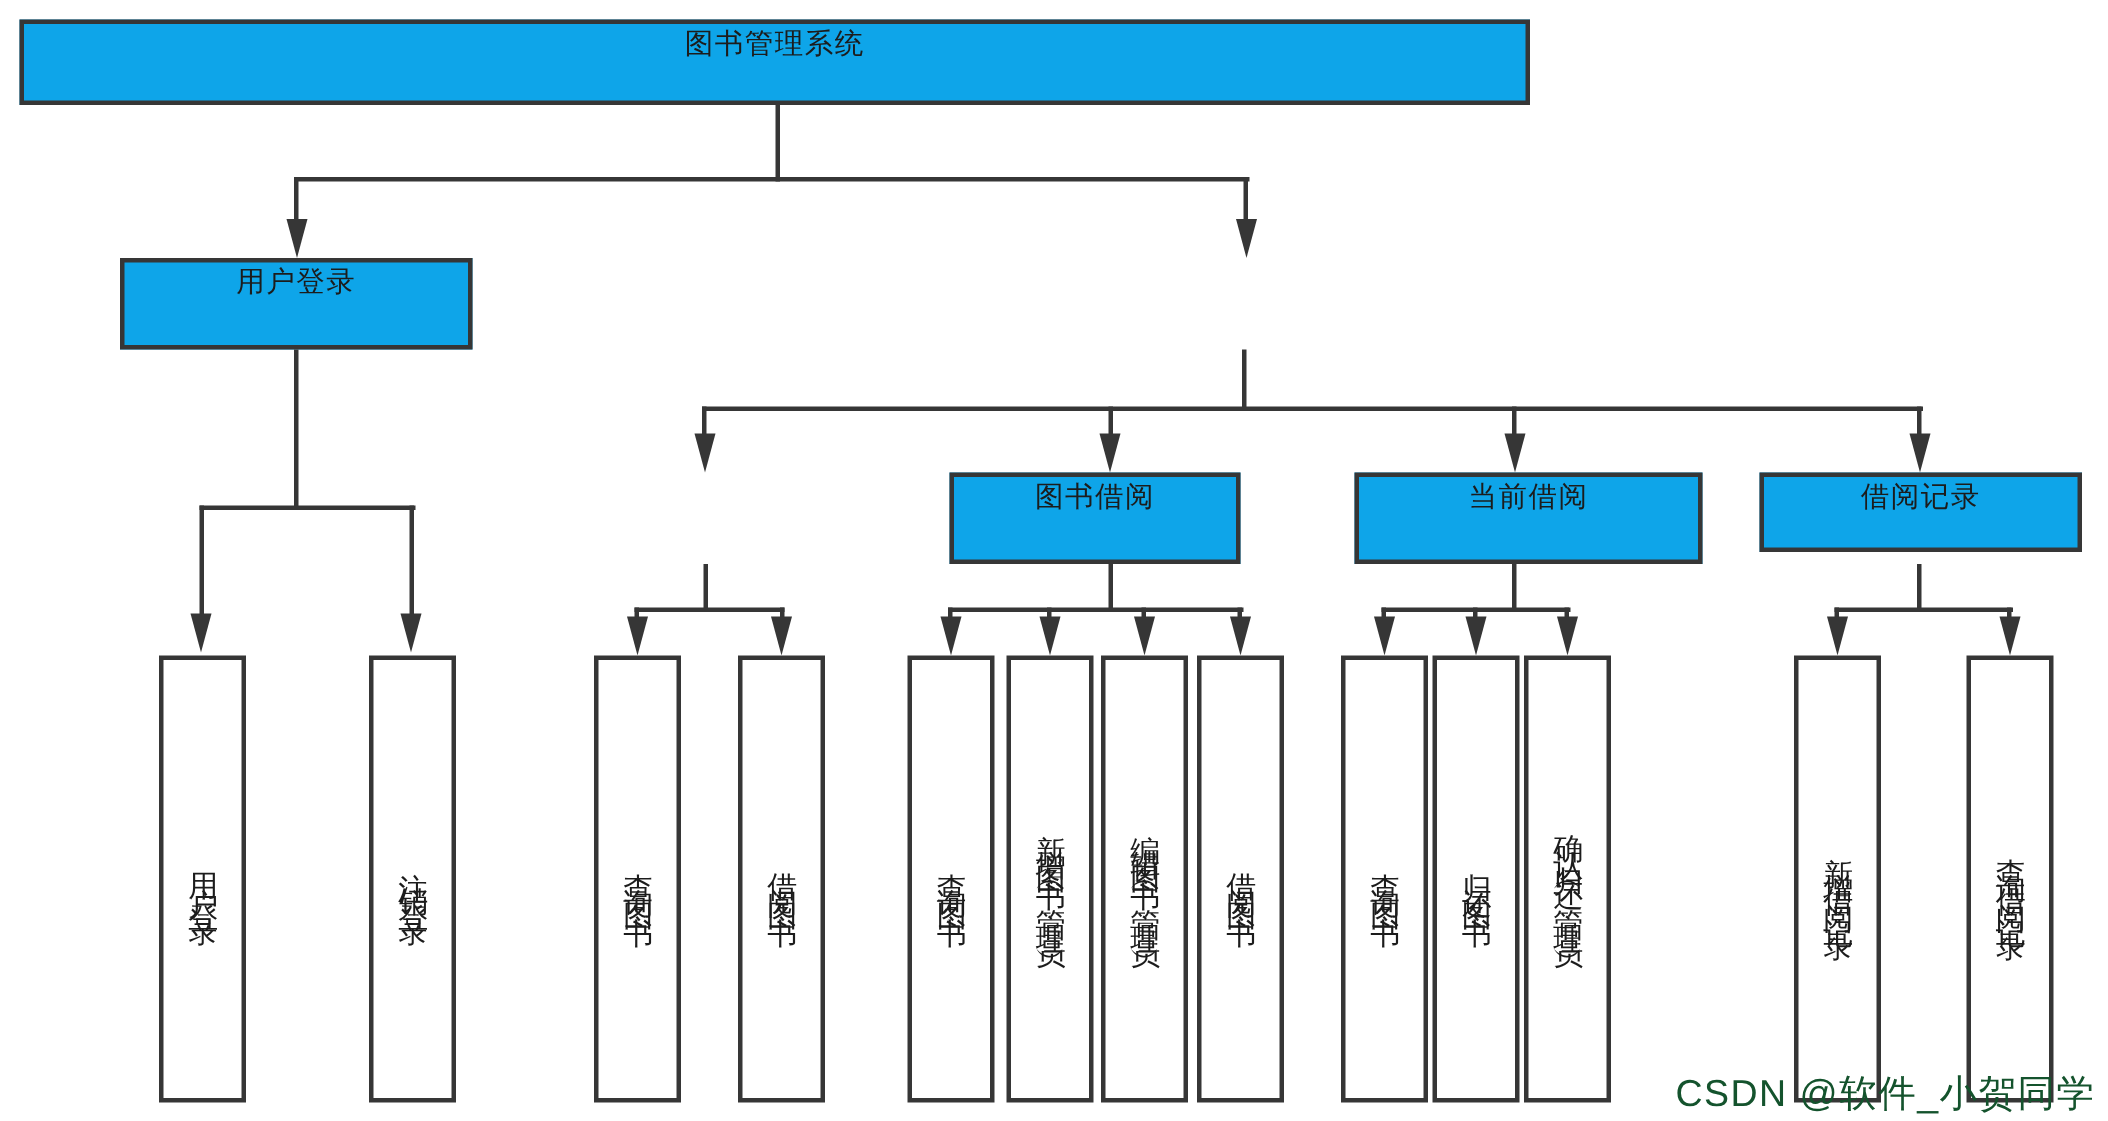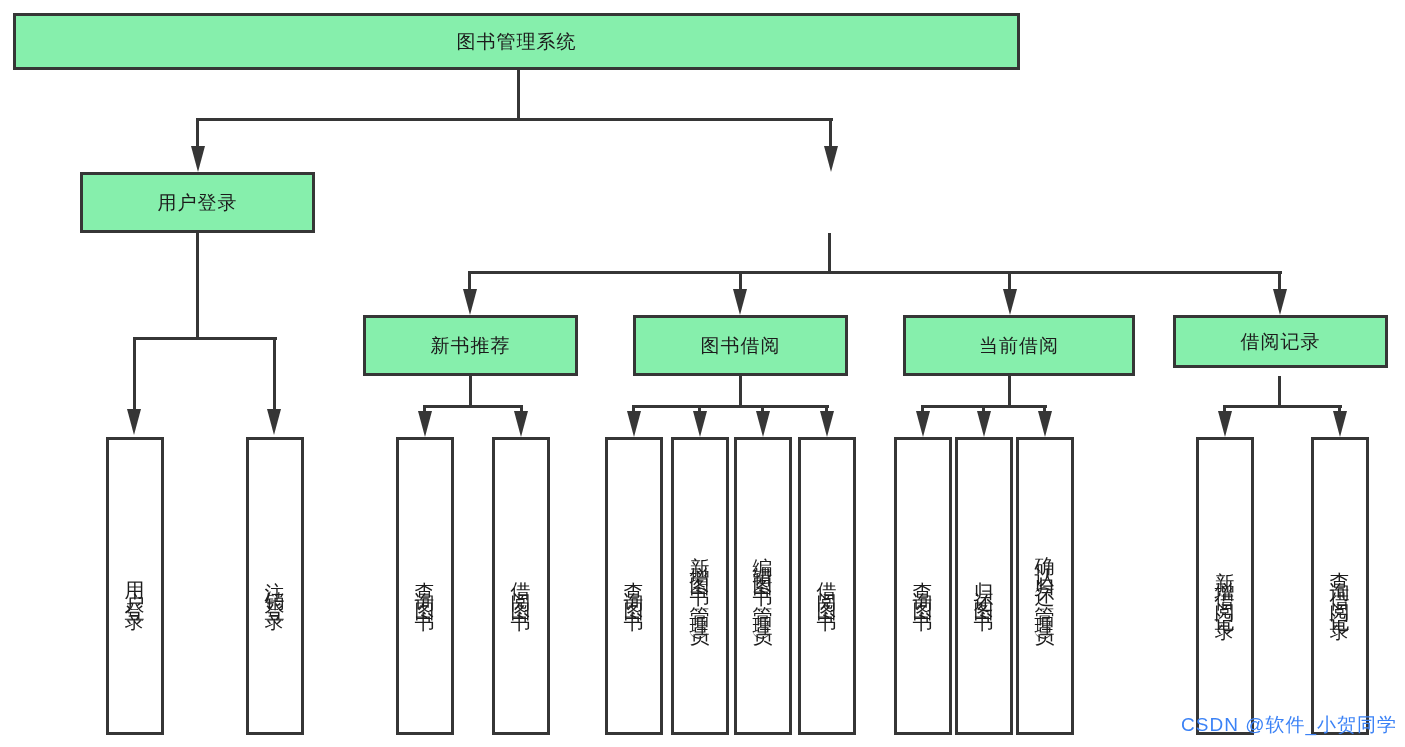--- a/index.html
+++ b/index.html
@@ -1,29 +1,29 @@
 <!DOCTYPE html>
 <html><head>
 <meta charset="utf-8">
 <style>
   html,body{margin:0;padding:0;background:#ffffff;}
   body{font-family:"Liberation Sans","DejaVu Sans",sans-serif;}
   .canvas{position:relative;width:1405px;height:747px;background:#ffffff;overflow:hidden;}
-  .hbox{position:absolute;box-sizing:border-box;border:3px solid #363636;background:#86efac;
-        display:flex;align-items:center;justify-content:center;}
+  .hbox{position:absolute;box-sizing:border-box;border:3px solid #363636;background:#0ea5e9;
+        display:flex;justify-content:center;}
   .hlabel{font-size:19px;color:#1c1c1c;letter-spacing:1px;white-space:nowrap;}
   .vbox{position:absolute;box-sizing:border-box;border:3px solid #363636;background:#ffffff;
         top:437px;width:58px;height:298px;display:flex;align-items:center;justify-content:center;}
   .vtext{writing-mode:vertical-rl;text-orientation:mixed;font-size:20px;color:#1c1c1c;
          letter-spacing:10px;line-height:1;white-space:nowrap;}
   .vline{position:absolute;width:3px;background:#363636;}
   .hline{position:absolute;height:3px;background:#363636;}
   .arrow{position:absolute;width:0;height:0;border-left:7px solid transparent;
          border-right:7px solid transparent;border-top:26px solid #363636;}
-  .watermark{position:absolute;top:712px;right:8px;font-size:19px;color:#3b82f6;
+  .watermark{position:absolute;top:712px;right:8px;font-size:25px;color:#14532d;
              letter-spacing:1px;z-index:5;white-space:nowrap;}
 </style>
 </head>
 <body>
 
 <div class="canvas">
 
   <div class="hbox" style="left:13px;top:13px;width:1007px;height:57px">
     <span class="hlabel">图书管理系统</span>
   </div>
@@ -50,24 +50,21 @@
   <div class="hline" style="left:468px;top:271px;width:814px"></div>
   <div class="vline" style="left:468px;top:271px;height:21px"></div>
   <div class="arrow" style="left:463px;top:289px"></div>
   <div class="vline" style="left:739px;top:271px;height:21px"></div>
   <div class="arrow" style="left:733px;top:289px"></div>
   <div class="vline" style="left:1008px;top:271px;height:21px"></div>
   <div class="arrow" style="left:1003px;top:289px"></div>
   <div class="vline" style="left:1278px;top:271px;height:21px"></div>
   <div class="arrow" style="left:1273px;top:289px"></div>
 
-  <div class="hbox" style="left:363px;top:315px;width:215px;height:61px">
-    <span class="hlabel">新书推荐</span>
-  </div>
-  <div class="hbox" style="left:633px;top:315px;width:215px;height:61px">
+  <div class="hbox" style="left:633px;top:315px;width:194px;height:61px">
     <span class="hlabel">图书借阅</span>
   </div>
   <div class="hbox" style="left:903px;top:315px;width:232px;height:61px">
     <span class="hlabel">当前借阅</span>
   </div>
   <div class="hbox" style="left:1173px;top:315px;width:215px;height:53px">
     <span class="hlabel">借阅记录</span>
   </div>
 
   <div class="vline" style="left:469px;top:376px;height:31px"></div>

